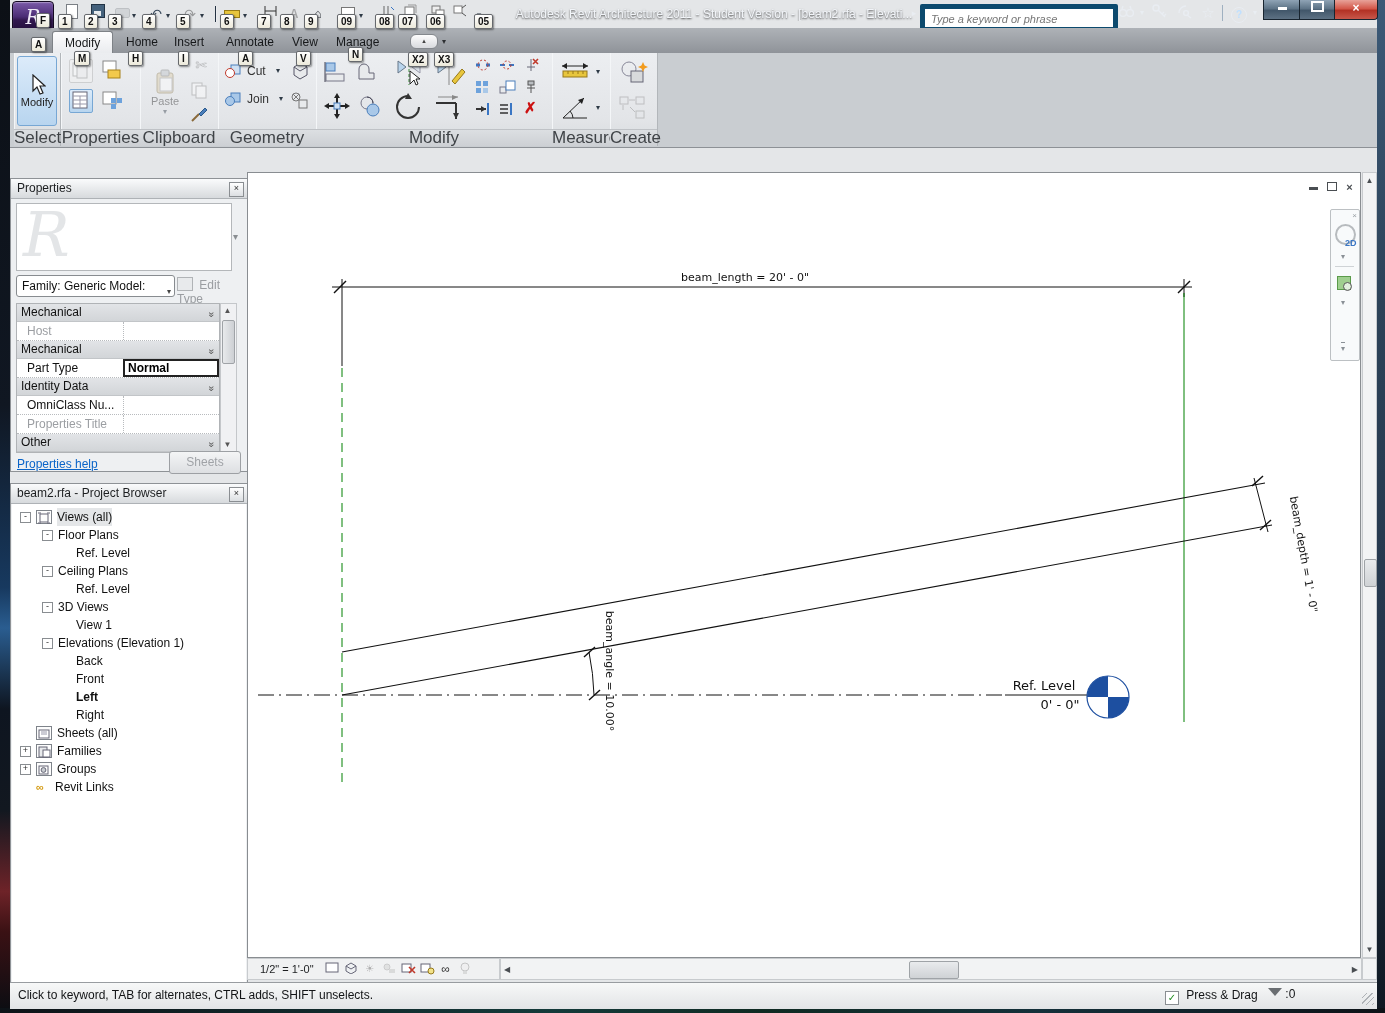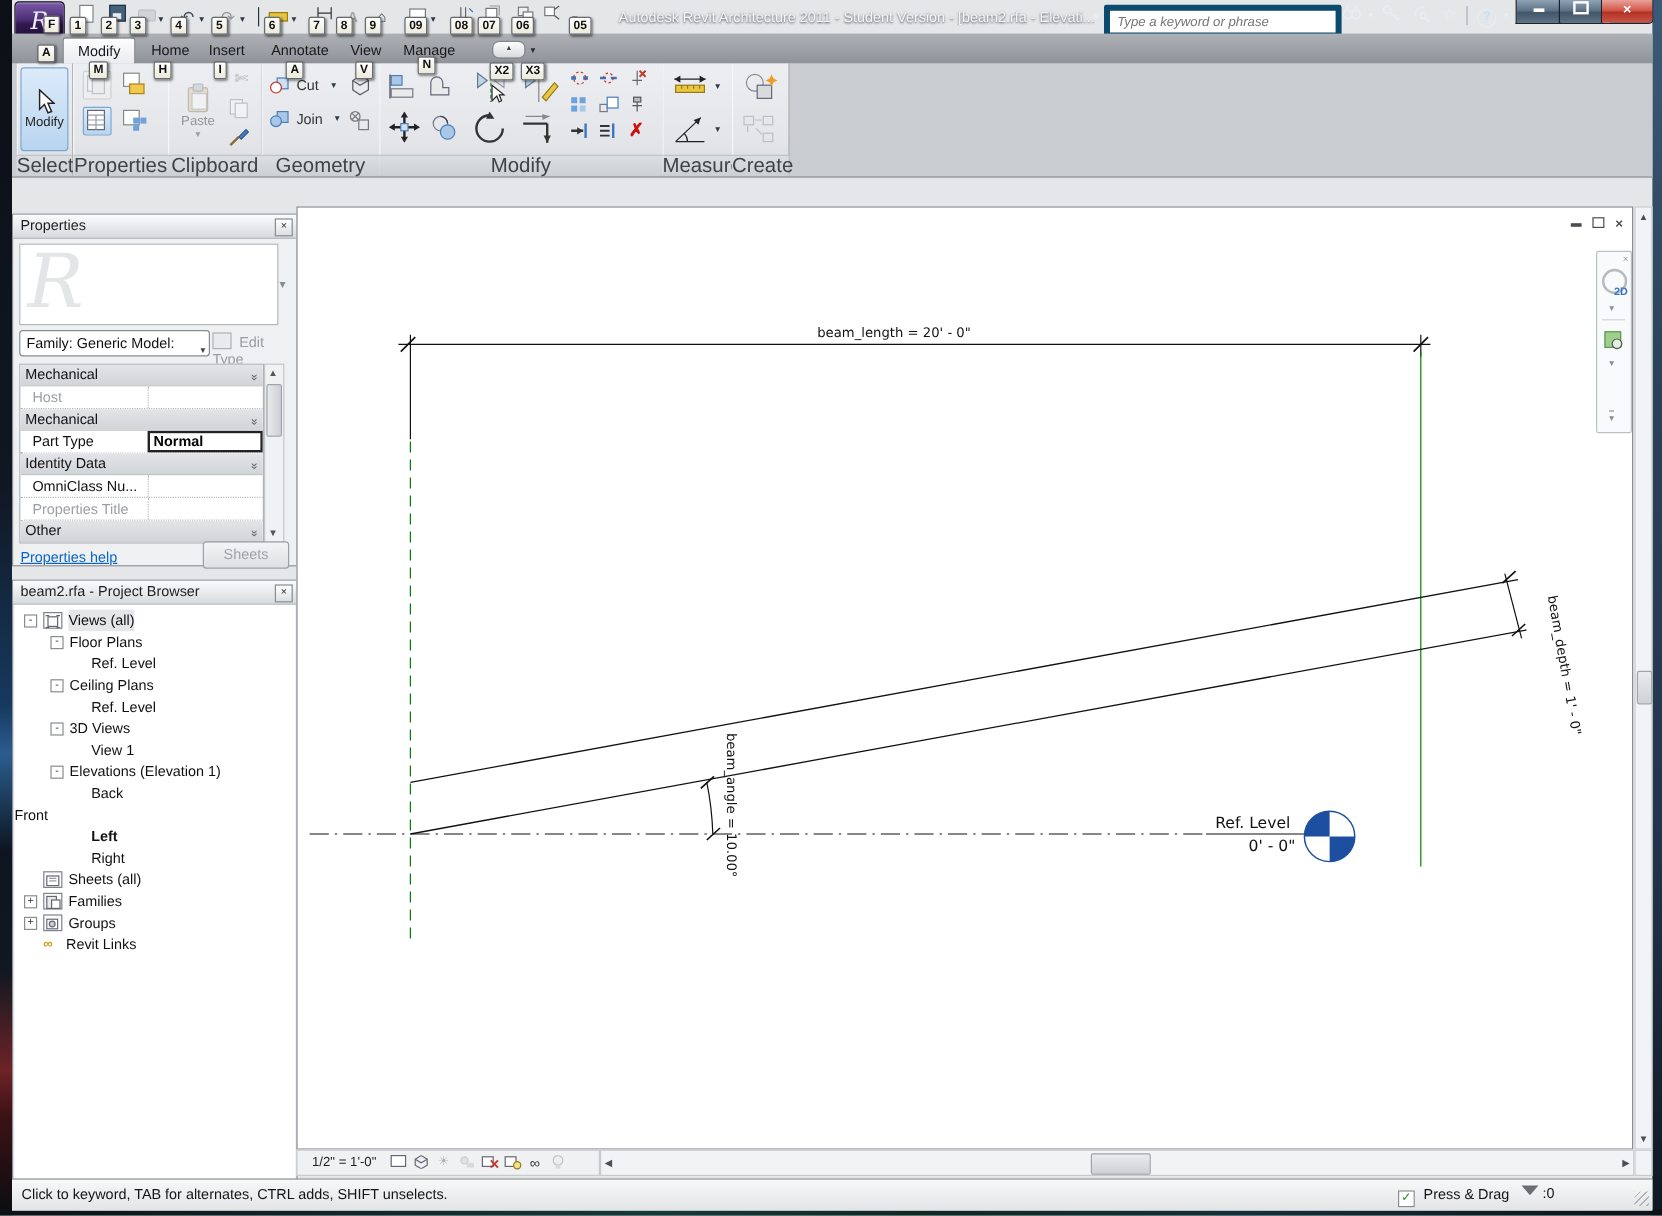--- a/index.html
+++ b/index.html
@@ -658,21 +658,21 @@
       <div class="trow" style="padding-left:64px">
           <span>View 1</span>
         </div>
       <div class="trow" style="padding-left:30px">
         <span class="texp">-</span>
         <span>Elevations (Elevation 1)</span>
       </div>
       <div class="trow" style="padding-left:64px">
           <span>Back</span>
         </div>
-      <div class="trow" style="">
+      <div class="trow" style="padding-left:64px">
           <span>Front</span>
         </div>
       <div class="trow bold" style="padding-left:64px">
           <span>Left</span>
         </div>
       <div class="trow" style="padding-left:64px">
           <span>Right</span>
         </div>
       <div class="trow" style="padding-left:8px">
         <span class="tspacer"></span>

